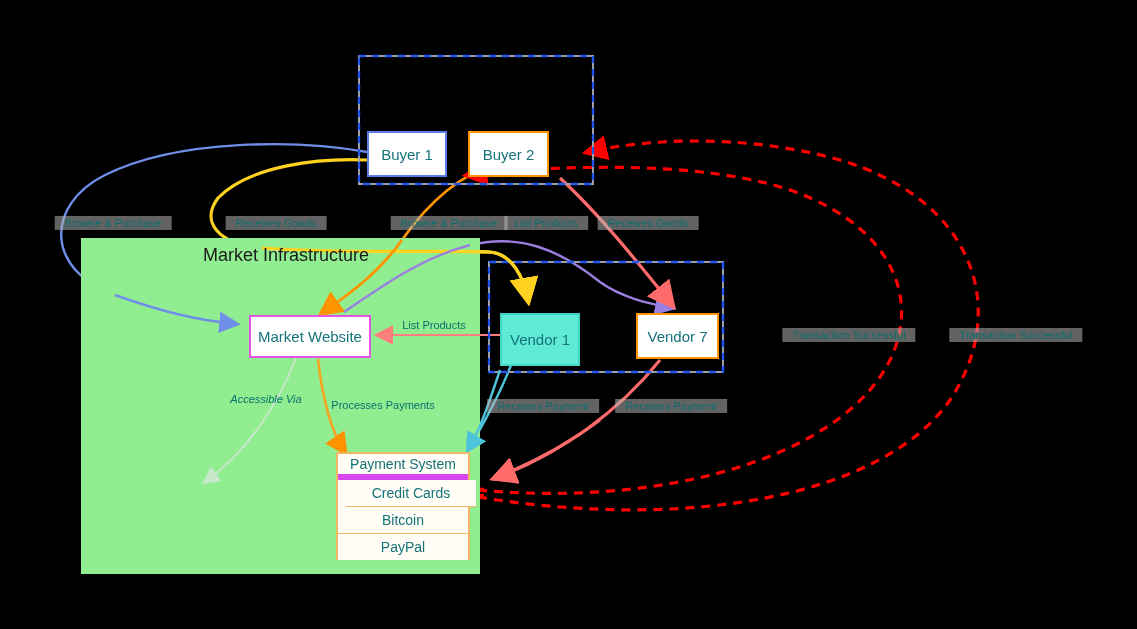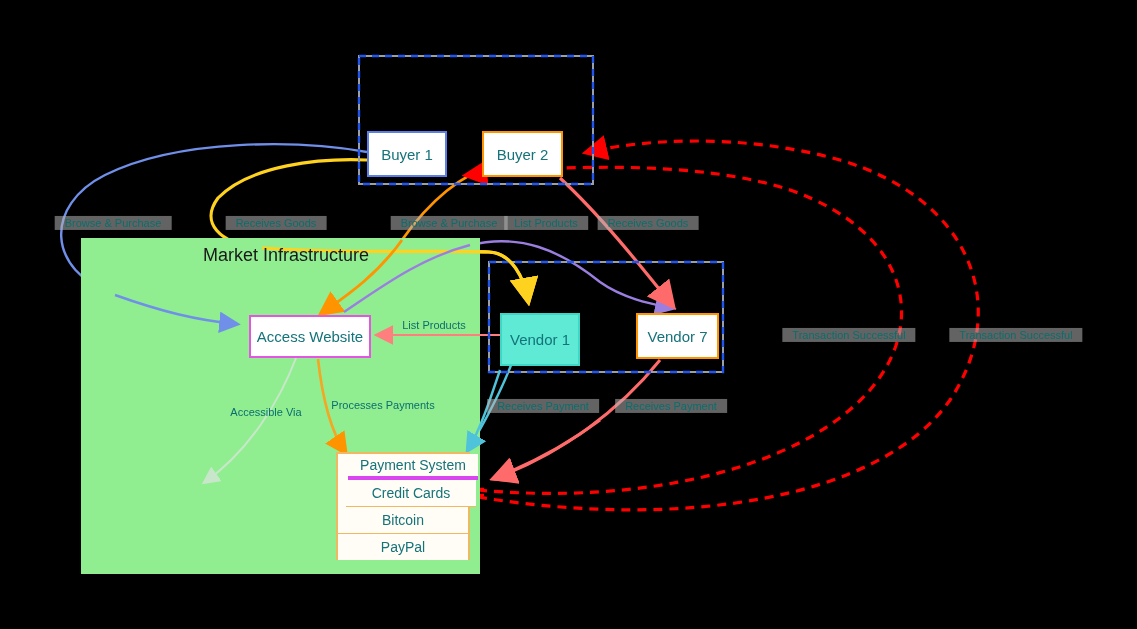--- a/index.html
+++ b/index.html
@@ -155,59 +155,59 @@
     <path d="M 500,370 C 490,400 480,430 468,450" fill="none" stroke="#4fc3d9" stroke-width="2.4" marker-end="url(#ah-cyan)"></path>
     <path d="M 600,420 C 560,450 520,468 495,478" fill="none" stroke="#ff6b6b" stroke-width="3" marker-end="url(#ah-red)"></path>
   </svg>
 
   <div class="subgraph-title" style="left:203px;top:245px;">Market Infrastructure</div>
 
   <div class="node-box" style="left:367px;top:131px;width:80px;height:46px;border:2px solid #5b7ee8;">
     <span class="node-label">Buyer 1</span>
   </div>
 
-  <div class="node-box" style="left:482px;top:131px;width:81px;height:46px;border:2px solid #ff9400;">
+  <div class="node-box" style="left:468px;top:131px;width:81px;height:46px;border:2px solid #ff9400;">
     <span class="node-label">Buyer 2</span>
   </div>
 
   <div class="node-box" style="left:249px;top:315px;width:122px;height:43px;border:2px solid #e455e4;">
-    <span class="node-label">Access Website</span>
+    <span class="node-label">Market Website</span>
   </div>
 
   <div class="node-box" style="left:500px;top:313px;width:80px;height:53px;border:2px solid #3fd6c6;background:#5eead4;">
     <span class="node-label">Vendor 1</span>
   </div>
 
   <div class="node-box" style="left:636px;top:313px;width:83px;height:46px;border:2px solid #ff9400;">
     <span class="node-label">Vendor 7</span>
   </div>
 
 
   <div style="position:absolute;left:336px;top:452px;width:134px;height:108px;border:2px solid #f0b860;box-sizing:border-box;background:#fffdf6;"></div>
-  <div class="stack-row" style="left:338px;top:454px;width:130px;height:26px;border-bottom:4px solid #d946ef;margin-left:10px;">
+  <div class="stack-row" style="left:338px;top:454px;width:130px;height:26px;border-bottom:6px solid #d946ef;">
     <span>Payment System</span>
   </div>
   <div class="stack-row" style="left:346px;top:480px;width:130px;height:27px;border-bottom:1px solid #f0b860;">
     <span>Credit Cards</span>
   </div>
   <div class="stack-row" style="left:338px;top:534px;width:130px;height:26px;">
     <span>PayPal</span>
   </div>
   <div class="stack-row" style="left:338px;top:507px;width:130px;height:27px;border-bottom:1px solid #f0b860;">
     <span>Bitcoin</span>
   </div>
 
   <div class="edge-label" style="left:113px;top:223px;">Browse &amp; Purchase</div>
   <div class="edge-label" style="left:276px;top:223px;">Receives Goods</div>
   <div class="edge-label" style="left:449px;top:223px;">Browse &amp; Purchase</div>
   <div class="edge-label" style="left:546px;top:223px;">List Products</div>
   <div class="edge-label" style="left:648px;top:223px;">Receives Goods</div>
 
   <div class="edge-label plain" style="left:434px;top:325px;">List Products</div>
-  <div class="edge-label plain" style="left:266px;top:412px;">Accessible Via</div>
+  <div class="edge-label plain" style="left:266px;top:399px;font-style:italic;">Accessible Via</div>
   <div class="edge-label plain" style="left:383px;top:405px;">Processes Payments</div>
 
   <div class="edge-label" style="left:543px;top:406px;">Receives Payment</div>
   <div class="edge-label" style="left:671px;top:406px;">Receives Payment</div>
 
   <div class="edge-label" style="left:849px;top:335px;">Transaction Successful</div>
   <div class="edge-label" style="left:1016px;top:335px;">Transaction Successful</div>
 
 </div>
 

